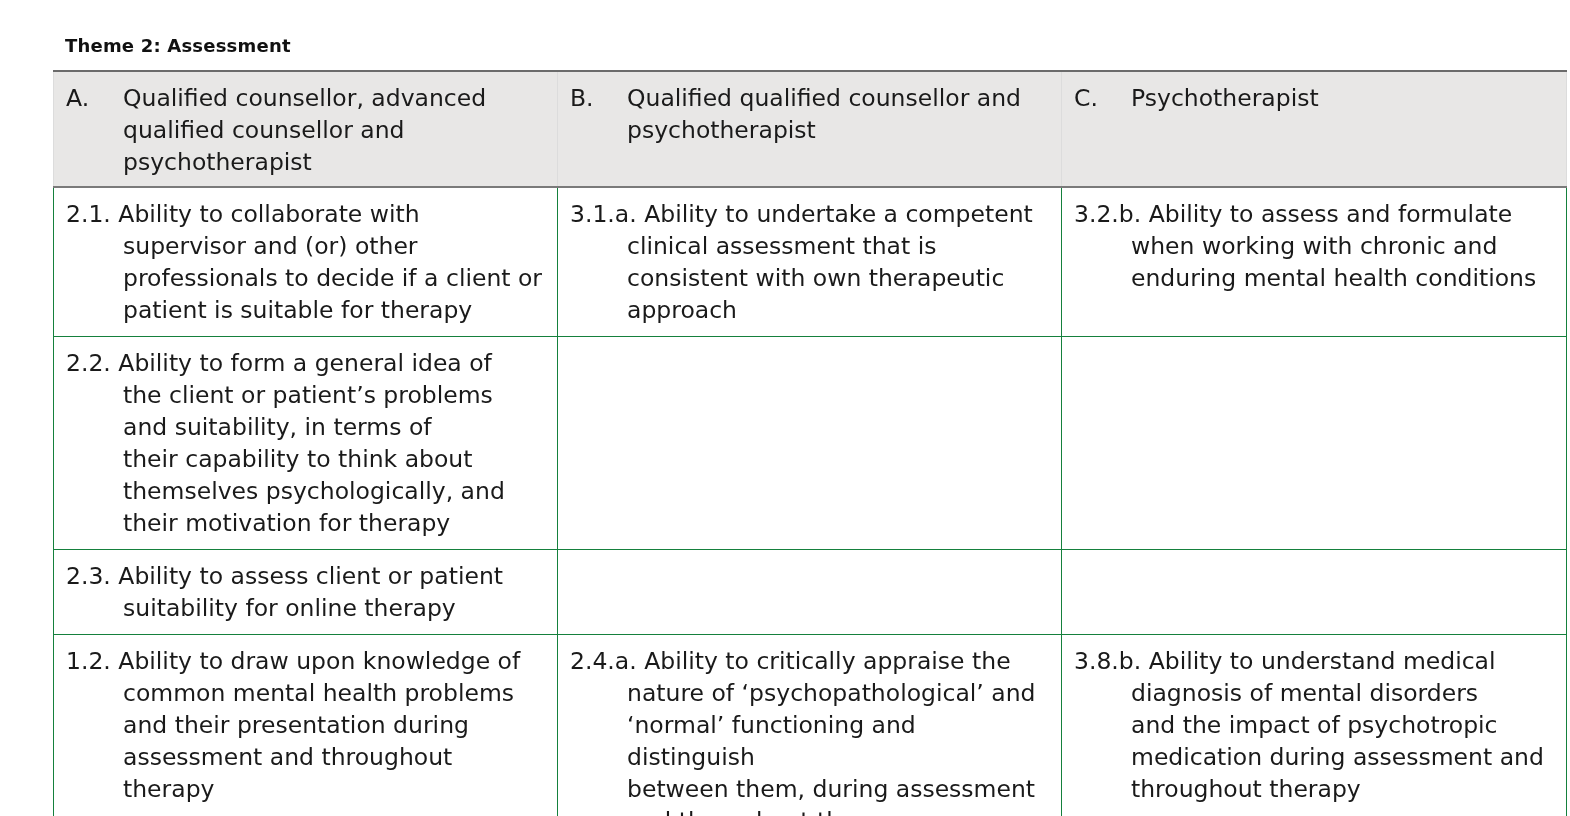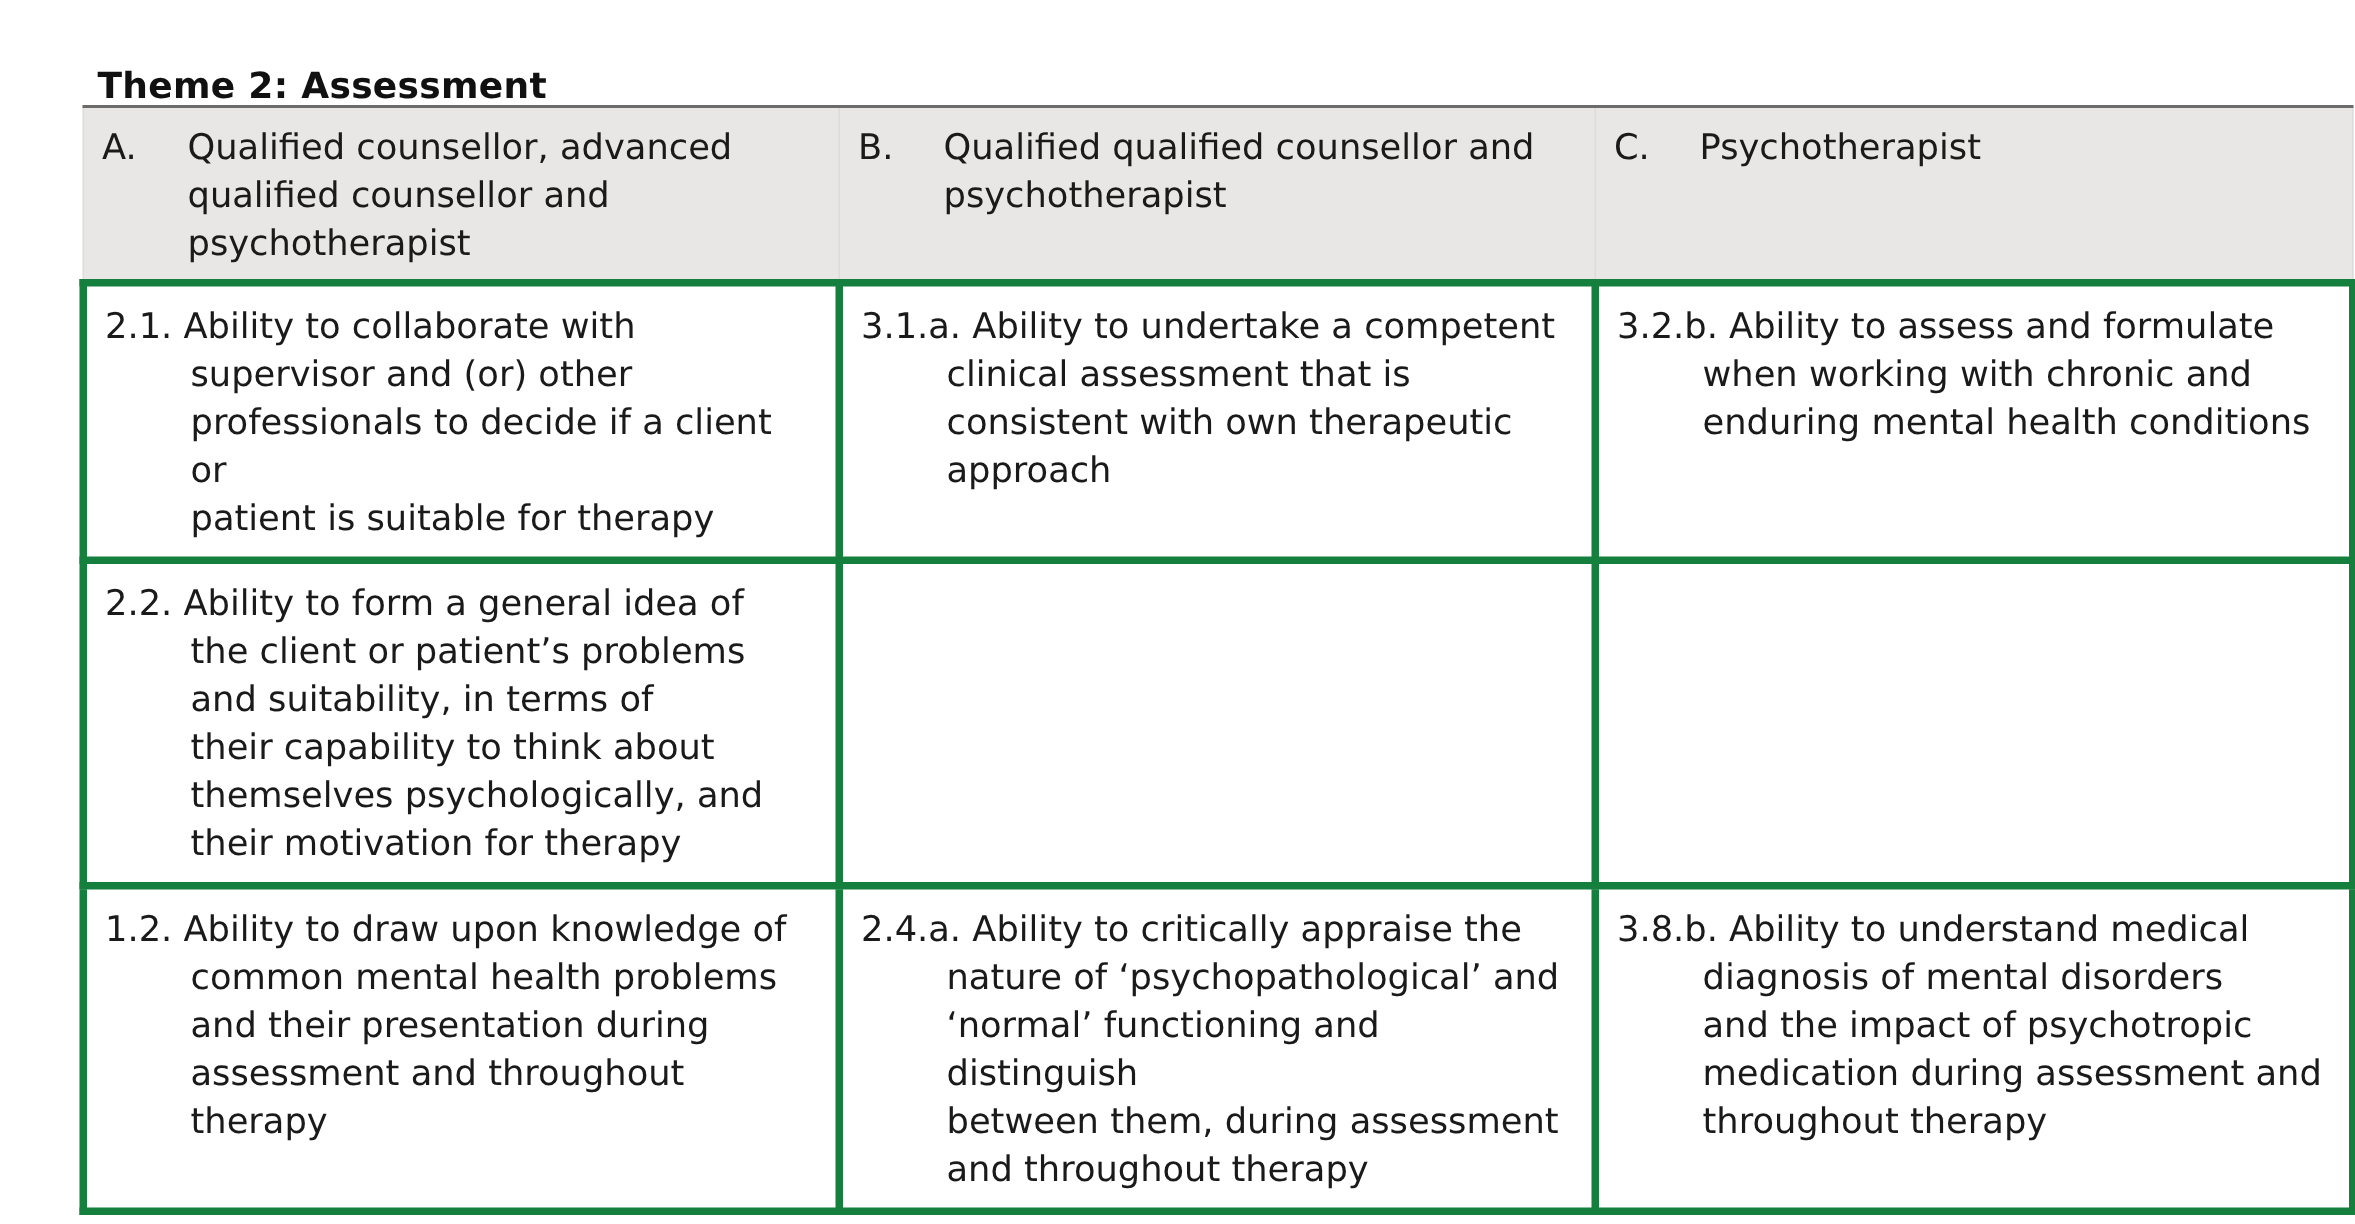--- a/index.html
+++ b/index.html
@@ -3,22 +3,22 @@
 <meta charset="utf-8">
 <style>
   html, body { margin: 0; padding: 0; background: #ffffff; }
   body {
     width: 1570px; height: 816px; overflow: hidden;
     font-family: "DejaVu Sans", sans-serif;
     color: #1a1a1a;
     position: relative;
   }
   .title {
-    position: absolute; left: 65px; top: 39px;
-    font-size: 24px; font-weight: bold; line-height: 36px;
+    position: absolute; left: 65px; top: 28px;
+    font-size: 18px; font-weight: bold; line-height: 36px;
     color: #111;
     letter-spacing: 0.2px;
   }
   table.grid {
     position: absolute; left: 53px; top: 70px;
     width: 1513px;
     border-collapse: collapse;
     table-layout: fixed;
     font-size: 23.5px;
     line-height: 32px;
@@ -34,21 +34,21 @@
     padding: 10px 12px 8px 12px;
     border-top: 2px solid #6b6b6b;
     border-bottom: 2px solid #7a7a7a;
     border-left: 1px solid #dcdcdc;
     border-right: 1px solid #dcdcdc;
     height: 96px;
   }
   tbody td {
     vertical-align: top;
     padding: 10px 12px 10px 12px;
-    border: 5px solid #15803d;
+    border: 1px solid #15803d;
   }
   .item { display: flex; }
   .item .num { flex: 0 0 auto; white-space: pre; }
   .item .txt { flex: 1 1 auto; white-space: pre-line; }
   .hdr .num { width: 57px; }
   .hang { padding-left: 57px; text-indent: -57px; white-space: pre-line; }
   tr.r1 td { height: 126px; }
   tr.r2 td { height: 191px; }
   tr.r3 td { height: 63px; }
   tr.r4 td { height: 159px; }
@@ -118,20 +118,32 @@
 themselves psychologically, and
 their motivation for therapy</div>
         </td>
       <td>
           <div class="hang"></div>
         </td>
       <td>
           <div class="hang"></div>
         </td>
     </tr>
+    <tr class="r3">
+      <td>
+          <div class="hang">2.3. Ability to assess client or patient
+suitability for online therapy</div>
+        </td>
+      <td>
+          <div class="hang"></div>
+        </td>
+      <td>
+          <div class="hang"></div>
+        </td>
+    </tr>
     <tr class="r4">
       <td>
           <div class="hang">1.2. Ability to draw upon knowledge of
 common mental health problems
 and their presentation during
 assessment and throughout
 therapy</div>
         </td>
       <td>
           <div class="hang">2.4.a. Ability to critically appraise the

